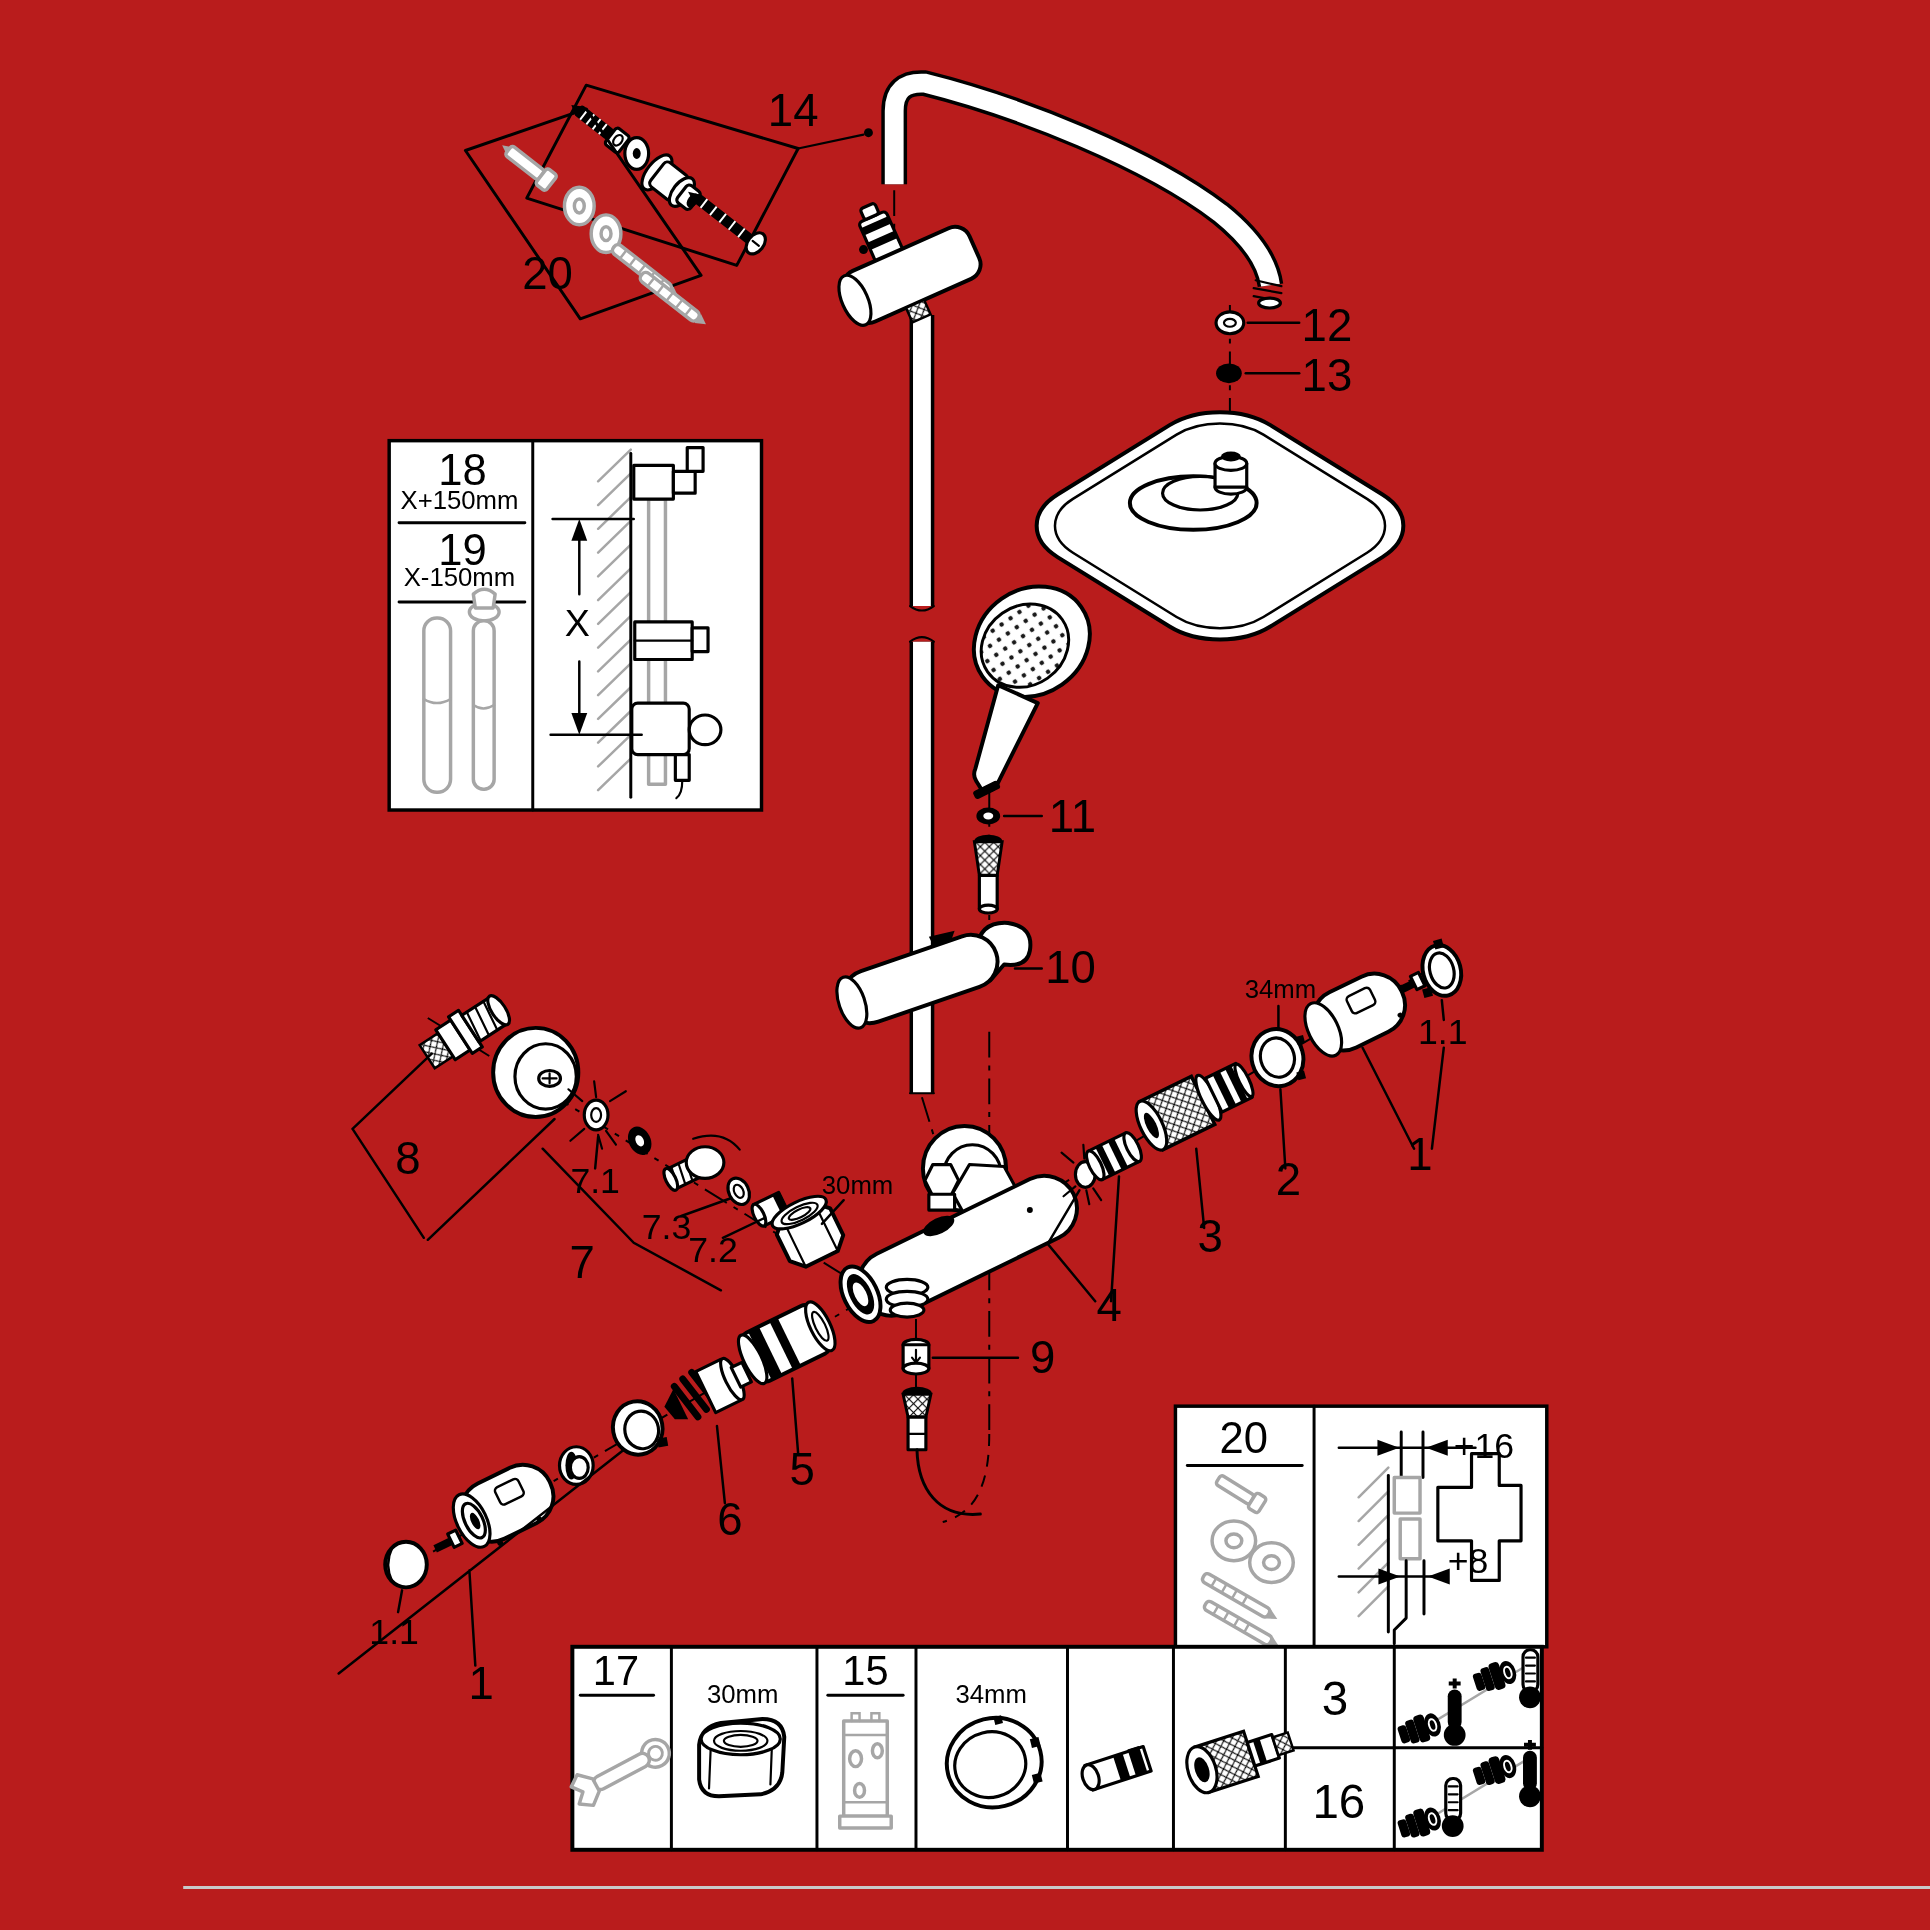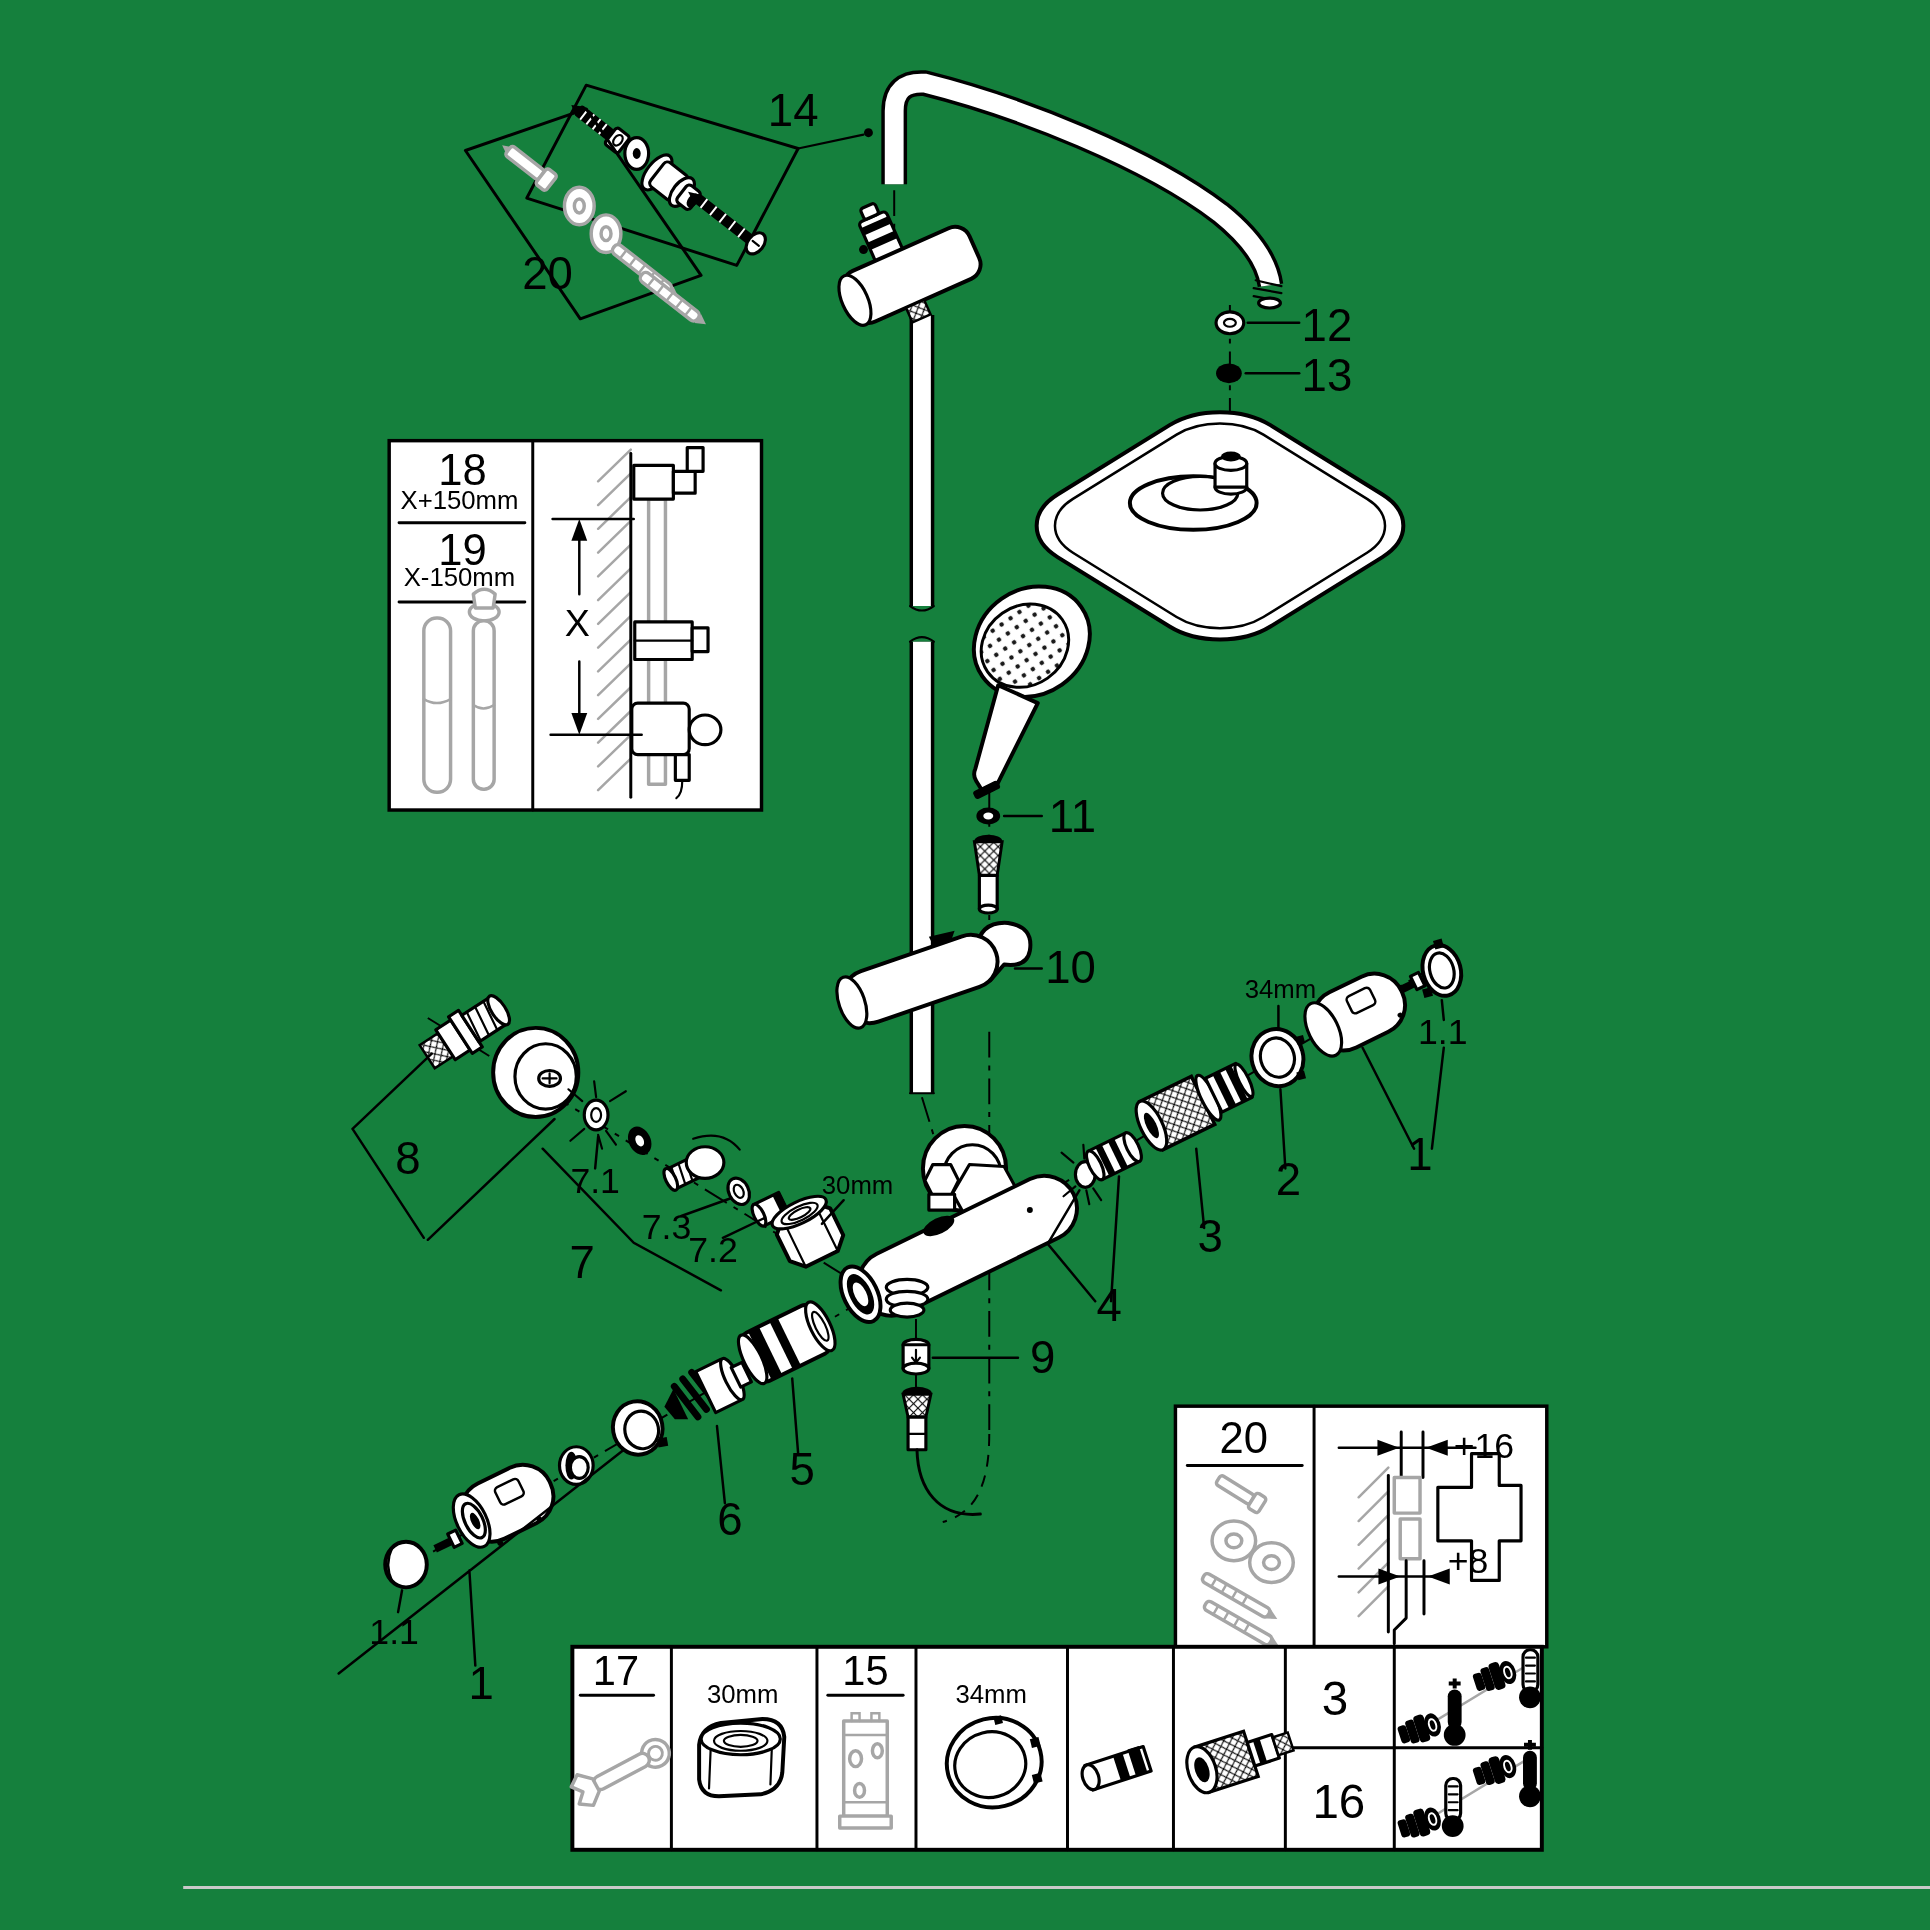--- a/index.html
+++ b/index.html
@@ -1,16 +1,16 @@
 <!DOCTYPE html>
 <html><head>
 <meta charset="utf-8">
 <style>
   html,body{margin:0;padding:0;background:#fff;}
-  .stage{width:1931px;height:1931px;position:relative;background:#15803d;}
+  .stage{width:1931px;height:1931px;position:relative;background:#b91c1c;}
   svg{display:block;}
   text{font-family:"Liberation Sans","DejaVu Sans",sans-serif;fill:#000;}
   .t46{font-size:46px}.t44{font-size:44px}.t42{font-size:42px}.t38{font-size:38px}
   .t36{font-size:36px}.t26{font-size:26px}.t48{font-size:48px}
   .ln{fill:none;stroke:#000;stroke-width:3;stroke-linecap:round;stroke-linejoin:round}
   .ln2{fill:none;stroke:#000;stroke-width:2.2;stroke-linecap:round}
   .ln25{fill:none;stroke:#000;stroke-width:2.5;stroke-linecap:round}
   .fw{fill:#fff;stroke:#000;stroke-width:3.2;stroke-linejoin:round}
   .fw4{fill:#fff;stroke:#000;stroke-width:4;stroke-linejoin:round}
   .fb{fill:#000;stroke:none}

